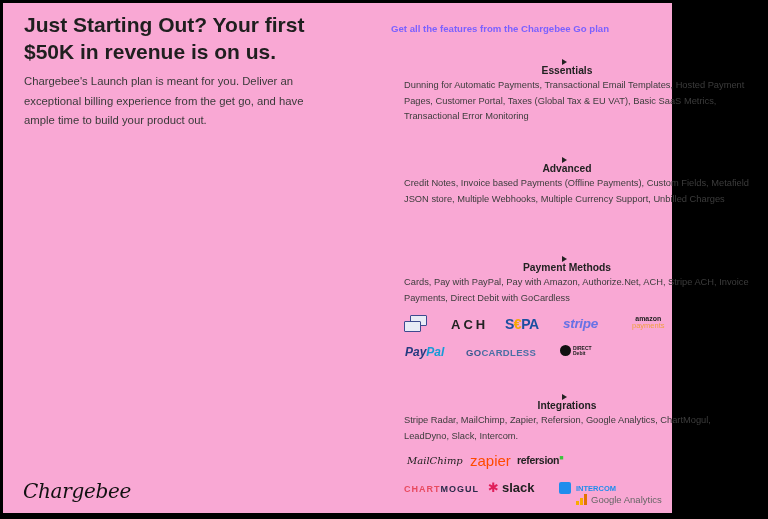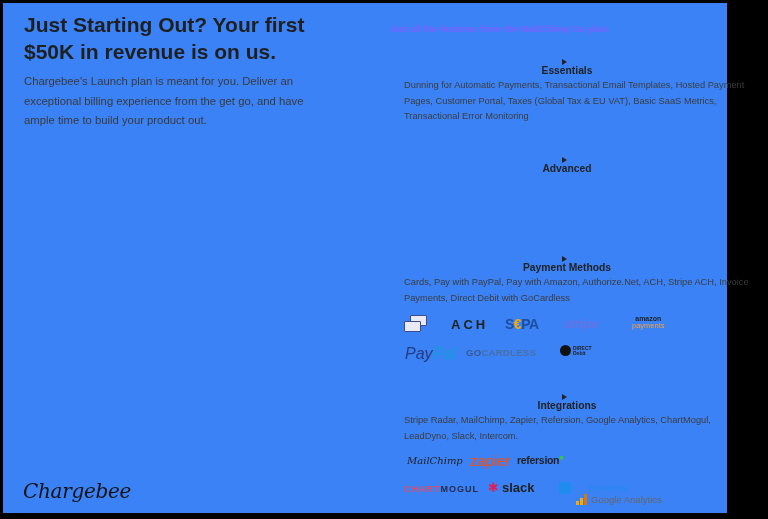--- a/index.html
+++ b/index.html
@@ -1,22 +1,22 @@
 <!DOCTYPE html>
 <html><head>
 <meta charset="utf-8">
 <style>
   html, body { margin: 0; padding: 0; }
   body {
     width: 768px; height: 519px; background: #000; position: relative; overflow: hidden;
     font-family: "Liberation Sans", "DejaVu Sans", sans-serif;
   }
   .panel {
-    position: absolute; left: 3px; top: 3px; width: 724px; height: 510px;
-    background: #3b82f6;
+    position: absolute; left: 3px; top: 3px; width: 669px; height: 510px;
+    background: #f9a8d4;
   }
   .headline {
     position: absolute; left: 21px; top: 8px; width: 330px;
     font-size: 21px; font-weight: bold; line-height: 27px; color: #1f1f1f; margin: 0;
   }
   .intro {
     position: absolute; left: 21px; top: 69px; width: 300px;
     font-size: 11.3px; line-height: 19.5px; color: #3a3a3a; margin: 0;
   }
   .logo {
@@ -40,69 +40,70 @@
   .sec-body {
     margin: 5px 0 0 17px; font-size: 9.3px; line-height: 15.5px; color: #3c3c3c; width: 345px;
   }
   .lg { position: absolute; white-space: nowrap; }
   .ach { font-weight: bold; font-size: 13px; letter-spacing: 3px; color: #222; }
   .sepa { font-weight: bold; font-size: 14px; color: #1b4fa0; letter-spacing: -0.5px; }
   .sepa .e { color: #f6a800; }
   .stripe { font-weight: bold; font-size: 13.5px; color: #6772e5; letter-spacing: -0.3px; }
   .amazon { font-size: 7px; line-height: 7px; color: #222; font-weight: bold; text-align: center; margin-left: 8px; }
   .amazon .p { display: block; color: #f0a040; font-weight: normal; font-size: 7.5px; }
-  .paypal { font-weight: normal; font-style: italic; font-size: 16px; color: #253b80; }
+  .paypal { font-weight: bold; font-style: italic; font-size: 12px; color: #253b80; }
   .paypal .pal { color: #179bd7; }
   .gocard { font-weight: bold; font-size: 9.5px; color: #4a6fa5; letter-spacing: 0.3px; }
   .gocard .go { color: #3a5a90; }
   .dd { display: flex; align-items: center; gap: 2px; }
   .dd-circle { width: 11px; height: 11px; border-radius: 50%; background: #111; }
   .dd-text { font-size: 5px; line-height: 5px; font-weight: bold; color: #222; }
   .mailchimp { font-family: "DejaVu Serif", serif; font-style: italic; font-size: 10px; color: #222; }
   .zapier { font-size: 15px; color: #ff4a00; }
   .refersion { font-weight: bold; font-size: 10.5px; color: #222; letter-spacing: -0.3px; }
   .refersion .dot { color: #3cc43c; font-size: 7px; vertical-align: top; }
   .ga { display: flex; align-items: flex-end; gap: 4px; font-size: 9.5px; color: #666; margin-top: 40px; }
   .ga-bars { display: flex; align-items: flex-end; gap: 1px; height: 11px; }
   .ga-bars span { display: block; width: 3px; }
   .chartmogul { font-weight: bold; font-size: 9px; color: #e84a5f; letter-spacing: 1px; }
   .chartmogul .m { color: #2a2a4a; }
   .slack { display: flex; align-items: center; gap: 3px; font-weight: bold; font-size: 13px; color: #222; }
   .slack-mark { font-size: 13px; color: #e01e5a; }
-  .intercom { display: flex; align-items: center; gap: 17px; font-size: 7.5px; font-weight: normal; color: #1f8ded; }
+  .intercom { display: flex; align-items: center; gap: 5px; font-size: 7.5px; font-weight: bold; color: #1f8ded; }
   .ic-box { width: 12px; height: 12px; background: #1f8ded; border-radius: 2px; }
   .cards { width: 24px; height: 18px; position: relative; }
   .cards .c1, .cards .c2 { position: absolute; width: 17px; height: 11px; border: 1.5px solid #3d4a8f; background: #e8ebf6; border-radius: 1px; box-sizing: border-box; }
   .cards .c1 { left: 6px; top: 0; }
   .cards .c2 { left: 0; top: 6px; }
 </style>
 </head>
 <body>
 
 <div class="panel">
   <h1 class="headline">Just Starting Out? Your first $50K in revenue is on us.</h1>
   <p class="intro">Chargebee's Launch plan is meant for you. Deliver an exceptional billing experience from the get go, and have ample time to build your product out.</p>
   <div class="logo">Chargebee</div>
 </div>
 
-<a class="promo">Get all the features from the MailChimp Go plan</a>
+<a class="promo">Get all the features from the Chargebee Go plan</a>
 
 <div class="section" style="top:59px;">
   <div class="sec-head">
     <span class="tri"></span>
     <span>Essentials</span>
   </div>
   <div class="sec-body">Dunning for Automatic Payments, Transactional Email Templates, Hosted Payment Pages, Customer Portal, Taxes (Global Tax &amp; EU VAT), Basic SaaS Metrics, Transactional Error Monitoring</div>
 </div>
 
 <div class="section" style="top:157px;">
   <div class="sec-head">
     <span class="tri"></span>
     <span>Advanced</span>
   </div>
+  <div class="sec-body">Credit Notes, Invoice based Payments (Offline Payments), Custom Fields, Metafield JSON store, Multiple Webhooks, Multiple Currency Support, Unbilled Charges</div>
 </div>
 
 <div class="section" style="top:256px;">
   <div class="sec-head">
     <span class="tri"></span>
     <span>Payment Methods</span>
   </div>
   <div class="sec-body">Cards, Pay with PayPal, Pay with Amazon, Authorize.Net, ACH, Stripe ACH, Invoice Payments, Direct Debit with GoCardless</div>
 </div>
 

